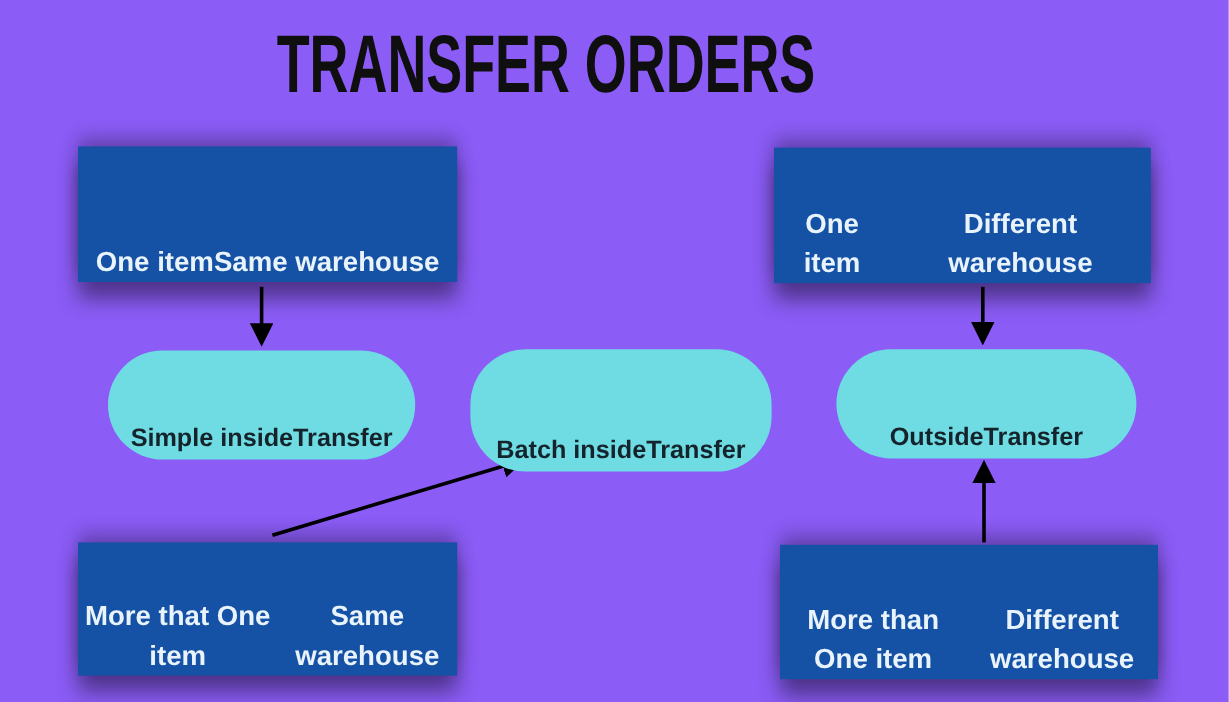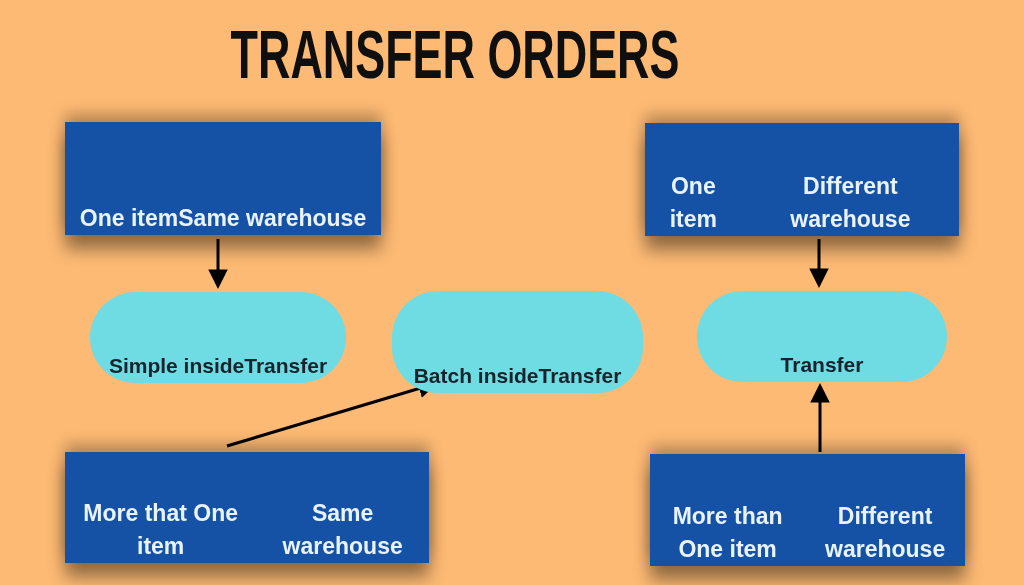--- a/index.html
+++ b/index.html
@@ -5,21 +5,21 @@
   html, body {
     margin: 0;
     padding: 0;
     background: #ffffff;
     font-family: "Liberation Sans", sans-serif;
   }
   .canvas {
     position: relative;
     width: 1024px;
     height: 585px;
-    background: #fdba74;
+    background: #8b5cf6;
     overflow: hidden;
   }
   .title {
     position: absolute;
     left: 455px;
     top: 20px;
     margin: 0;
     white-space: nowrap;
     font-size: 68px;
     line-height: 1;
@@ -47,21 +47,21 @@
   }
   .pill {
     background: #6edce2;
     color: #15242c;
     font-size: 21px;
     line-height: 34px;
     border-radius: 46px;
   }
   .box-tl { left: 65px;  top: 122px; width: 316px; height: 113px; }
   .box-tr { left: 645px; top: 123px; width: 314px; height: 113px; }
-  .box-bl { left: 65px;  top: 452px; width: 364px; height: 111px; }
+  .box-bl { left: 65px;  top: 452px; width: 316px; height: 111px; }
   .box-br { left: 650px; top: 454px; width: 315px; height: 112px; }
   .pill-1 { left: 90px;  top: 292px; width: 256px; height: 91px; }
   .pill-2 { left: 392px; top: 291px; width: 251px; height: 102px; }
   .pill-3 { left: 697px; top: 291px; width: 250px; height: 91px; }
   .arrow-layer {
     position: absolute;
     left: 0; top: 0;
     width: 1024px;
     height: 585px;
     pointer-events: none;
@@ -111,16 +111,17 @@
     <span class="node-line">Simple inside</span>
     <span class="node-line">Transfer</span>
   </div>
 
   <div class="node pill pill-2">
     <span class="node-line">Batch inside</span>
     <span class="node-line">Transfer</span>
   </div>
 
   <div class="node pill pill-3">
+    <span class="node-line">Outside</span>
     <span class="node-line">Transfer</span>
   </div>
 
 </div>
 
 </body></html>

